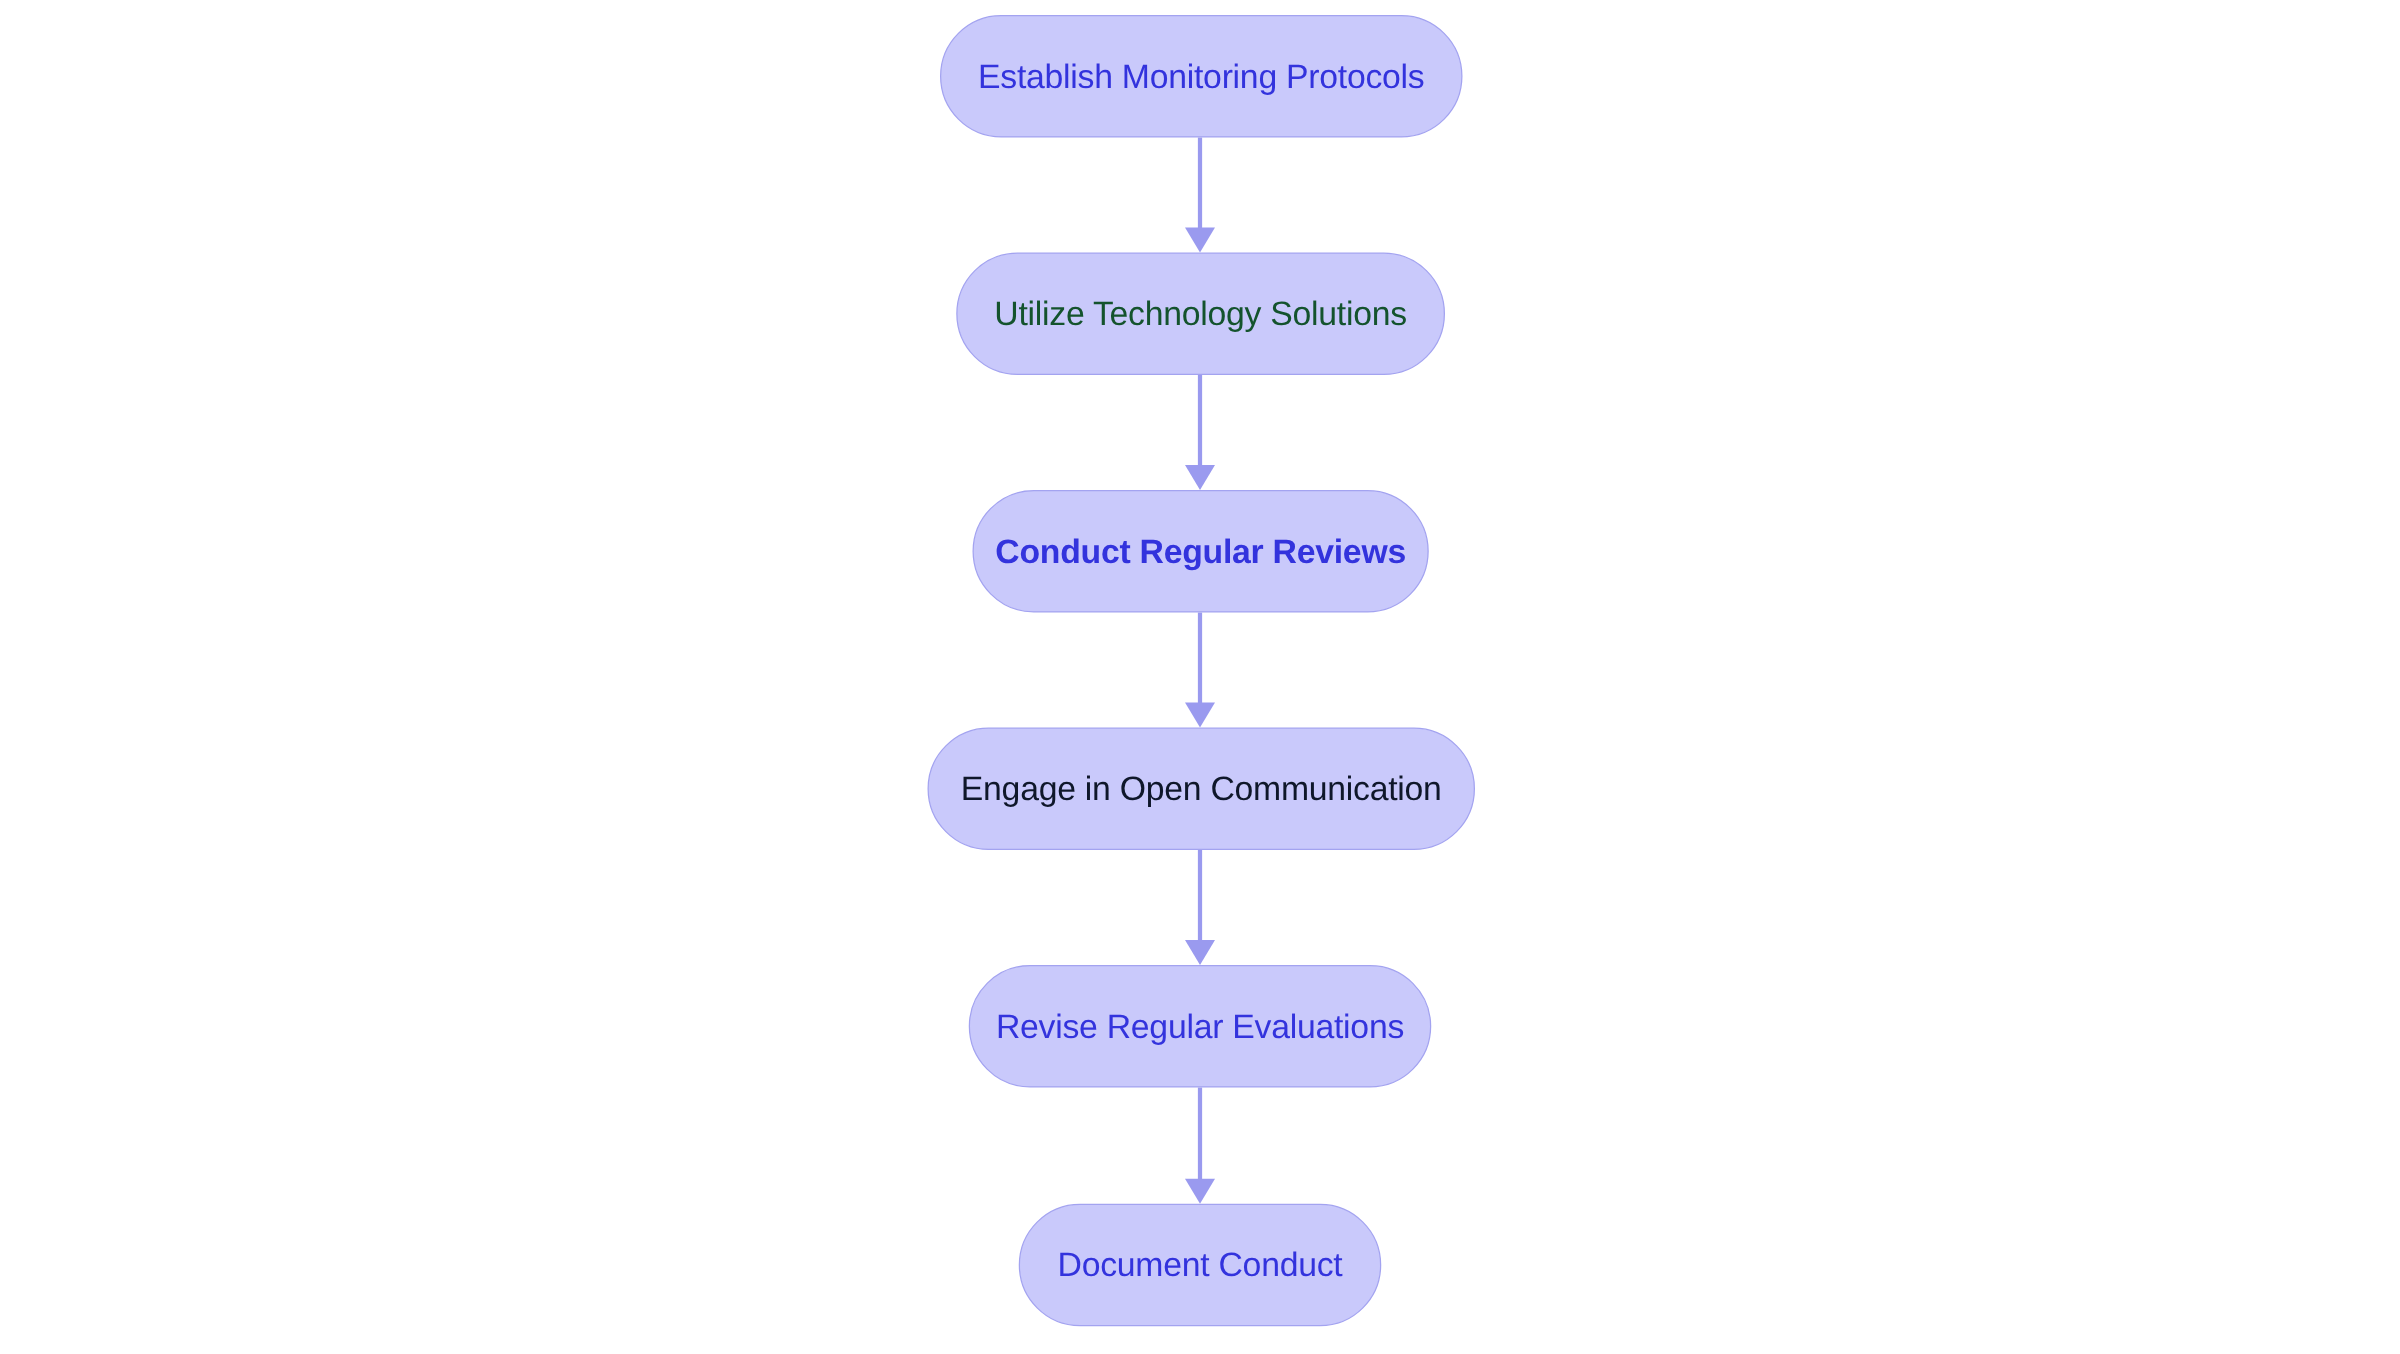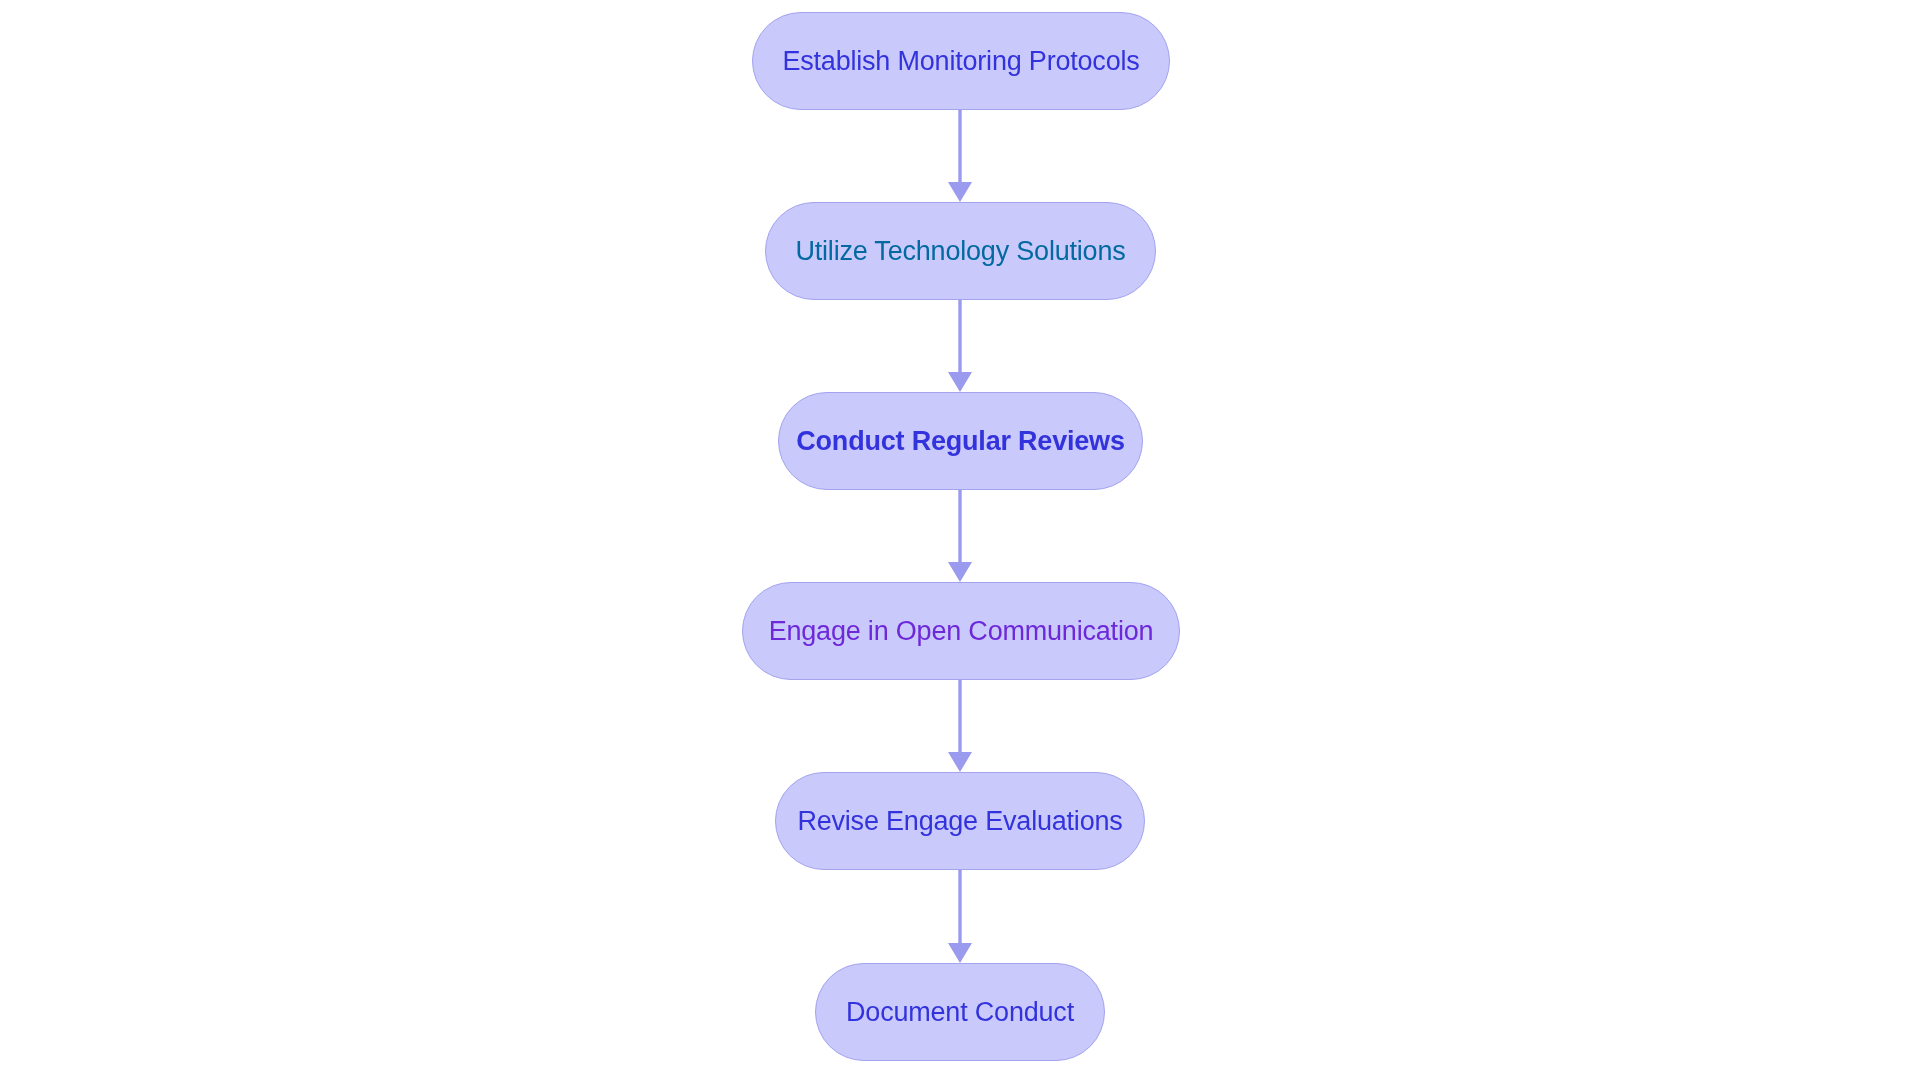--- a/index.html
+++ b/index.html
@@ -92,29 +92,29 @@
         <line x1="960" y1="870" x2="960" y2="945" stroke="#9a9aef" stroke-width="3.4"></line>
         <polygon points="948,943 972,943 960,963" fill="#9a9aef"></polygon>
       </g>
     </svg>
 
   <div id="node-layer">
       <div class="flow-node" style="left: 752px; top: 12px; width: 418px; height: 98px; background: rgb(201, 201, 251); border-color: rgb(163, 163, 240);">
         <span class="flow-node-label" style="color: rgb(51, 51, 221);">Establish Monitoring Protocols</span>
       </div>
       <div class="flow-node" style="left: 765px; top: 202px; width: 391px; height: 98px; background: rgb(201, 201, 251); border-color: rgb(163, 163, 240);">
-        <span class="flow-node-label" style="color: #0369a1;">Utilize Technology Solutions</span>
+        <span class="flow-node-label" style="color: #14532d;">Utilize Technology Solutions</span>
       </div>
       <div class="flow-node" style="left: 778px; top: 392px; width: 365px; height: 98px; background: rgb(201, 201, 251); border-color: rgb(163, 163, 240);">
         <span class="flow-node-label" style="color: rgb(51, 51, 221); font-weight: bold;">Conduct Regular Reviews</span>
       </div>
       <div class="flow-node" style="left: 742px; top: 582px; width: 438px; height: 98px; background: rgb(201, 201, 251); border-color: rgb(163, 163, 240);">
-        <span class="flow-node-label" style="color: #6d28d9;">Engage in Open Communication</span>
+        <span class="flow-node-label" style="color: #0f172a;">Engage in Open Communication</span>
       </div>
       <div class="flow-node" style="left: 775px; top: 772px; width: 370px; height: 98px; background: rgb(201, 201, 251); border-color: rgb(163, 163, 240);">
-        <span class="flow-node-label" style="color: rgb(51, 51, 221);">Revise Engage Evaluations</span>
+        <span class="flow-node-label" style="color: rgb(51, 51, 221);">Revise Regular Evaluations</span>
       </div>
       <div class="flow-node" style="left: 815px; top: 963px; width: 290px; height: 98px; background: rgb(201, 201, 251); border-color: rgb(163, 163, 240);">
         <span class="flow-node-label" style="color: rgb(51, 51, 221);">Document Conduct</span>
       </div>
     </div>
 
 </div>
 
 </body></html>

